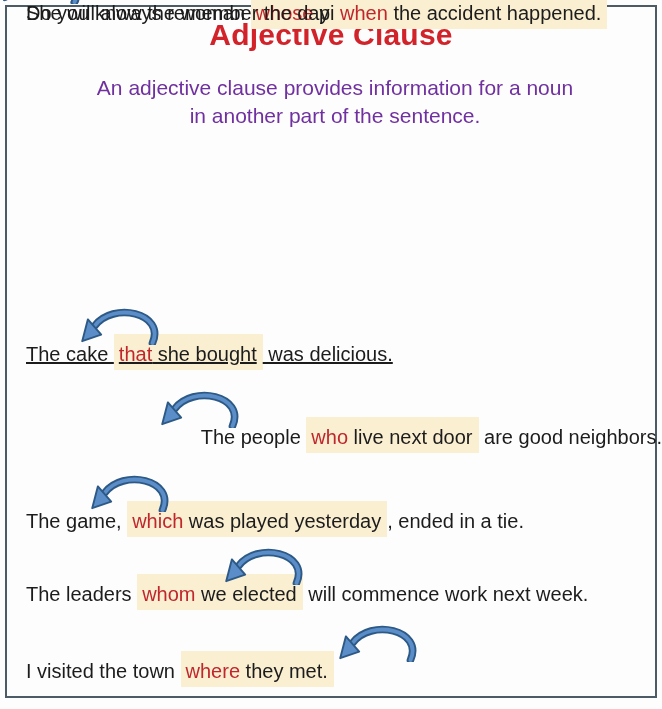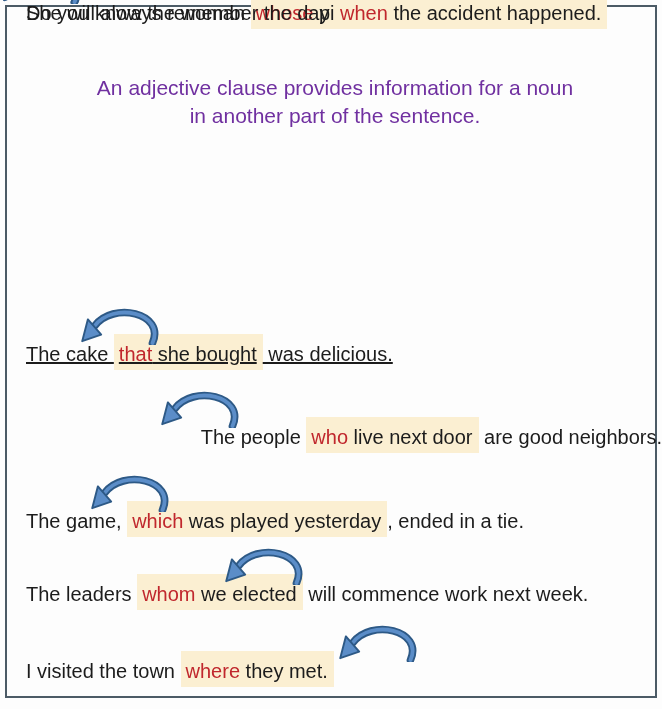--- a/index.html
+++ b/index.html
@@ -52,20 +52,21 @@
       <path d="M78 38 C 92 6, 36 -6, 17 20" fill="none" stroke="var(--arrow-dark)" stroke-width="8" stroke-linecap="round"></path>
       <path d="M78 38 C 92 6, 36 -6, 17 20" fill="none" stroke="var(--arrow-fill)" stroke-width="4" stroke-linecap="round"></path>
       <path d="M4 36 L24 29 L10 13 Z" fill="var(--arrow-fill)" stroke="var(--arrow-dark)" stroke-width="2" stroke-linejoin="round"></path>
     </g>
   </defs>
 </svg>
 
 <div class="frame">
   <div class="border-box"></div>
 
+  <h1 class="title">Adjective Clause</h1>
 
   <div class="subtitle">
     <div>An adjective clause provides information for a noun</div>
     <div>in another part of the sentence.</div>
   </div>
 
   <div class="example">
     <svg class="arrow" viewBox="0 0 96 40" aria-hidden="true">
         <use href="#arrow-shape"></use>
       </svg>

